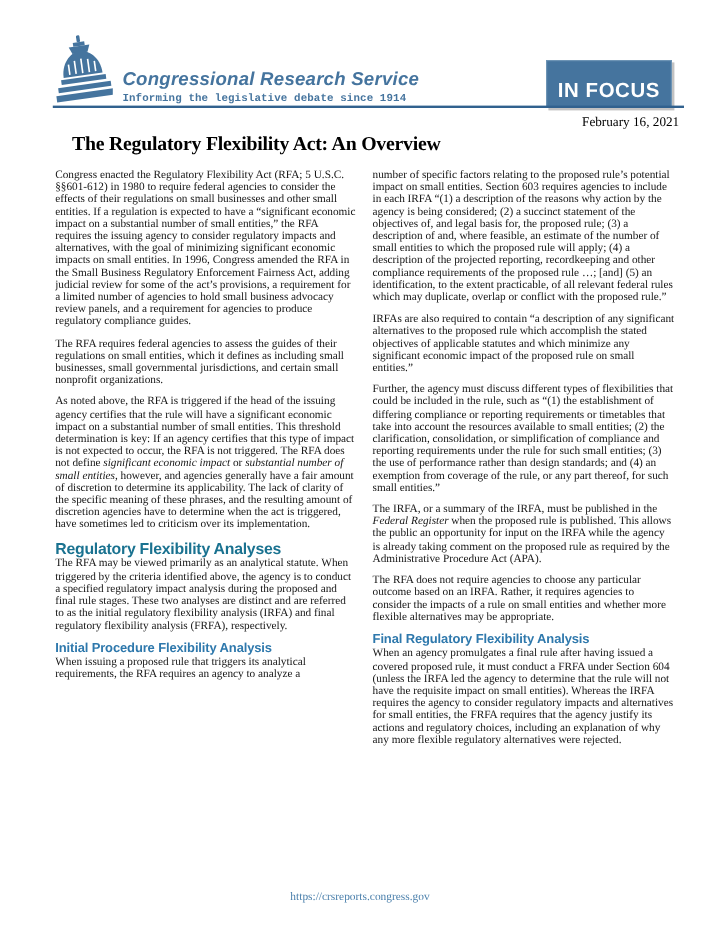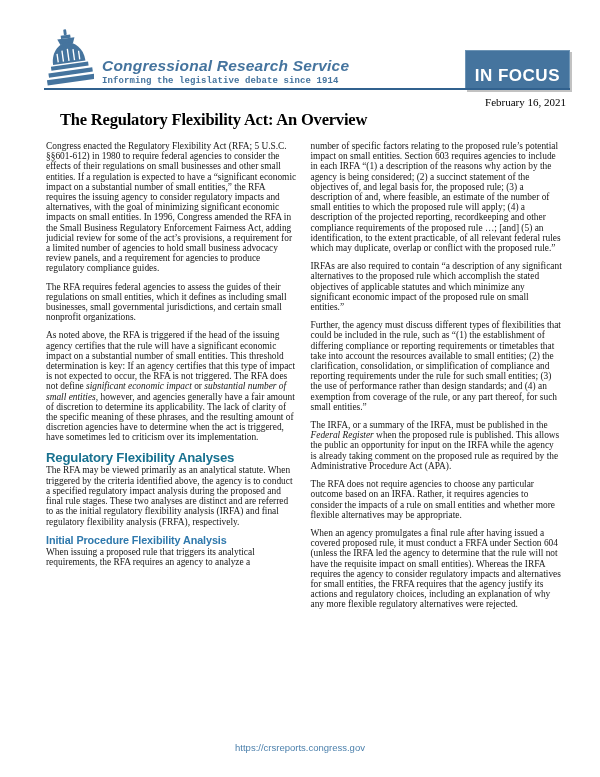--- a/index.html
+++ b/index.html
@@ -2,21 +2,21 @@
 <html><head>
 <meta charset="utf-8">
 <style>
   html,body{margin:0;padding:0;background:#e8e8e8;}
   .page{
     position:relative;width:600px;height:777px;margin:0 auto;background:#ffffff;
     overflow:hidden;font-family:"Liberation Serif",serif;color:#161616;
   }
   
   .header{
-    position:absolute;top:28px;left:44px;right:30px;height:58px;
+    position:absolute;top:28px;left:44px;right:40px;height:58px;
     display:flex;justify-content:space-between;align-items:flex-start;
   }
   .logo-block{display:flex;align-items:flex-end;gap:8px;}
   .logo-text{padding-bottom:4px;}
   .org-name{
     font-family:"Liberation Sans",sans-serif;font-weight:bold;font-style:italic;
     font-size:15.5px;color:#45749E;letter-spacing:.2px;line-height:1.1;
   }
   .tagline{
     font-family:Liberation Mono, monospace;font-weight:bold;
@@ -58,21 +58,21 @@
   }
   .col h3{
     margin:3px 0 1px 0;font-family:"Liberation Sans",sans-serif;
     font-size:10.8px;line-height:11.5px;color:#2E78AC;letter-spacing:-.1px;
   }
   
   .footer{
     position:absolute;bottom:22px;left:0;right:0;text-align:center;
   }
   .footer-link{
-    font-family:Liberation Sans, sans-serif;font-size:9.5px;color:#4C80AC;
+    font-family:Liberation Serif, serif;font-size:9.5px;color:#4C80AC;
     text-decoration:none;
   }
 </style>
 </head>
 <body>
 
 <div class="page">
 
   <div class="header">
     <div class="logo-block">
@@ -118,20 +118,21 @@
         <p>The RFA may be viewed primarily as an analytical statute. When triggered by the criteria identified above, the agency is to conduct a specified regulatory impact analysis during the proposed and final rule stages. These two analyses are distinct and are referred to as the initial regulatory flexibility analysis (IRFA) and final regulatory flexibility analysis (FRFA), respectively.</p>
         <h3>Initial Procedure Flexibility Analysis</h3>
         <p>When issuing a proposed rule that triggers its analytical requirements, the RFA requires an agency to analyze a</p>
       </div>
     <div class="col">
         <p>number of specific factors relating to the proposed rule’s potential impact on small entities. Section 603 requires agencies to include in each IRFA “(1) a description of the reasons why action by the agency is being considered; (2) a succinct statement of the objectives of, and legal basis for, the proposed rule; (3) a description of and, where feasible, an estimate of the number of small entities to which the proposed rule will apply; (4) a description of the projected reporting, recordkeeping and other compliance requirements of the proposed rule …; [and] (5) an identification, to the extent practicable, of all relevant federal rules which may duplicate, overlap or conflict with the proposed rule.”</p>
         <p>IRFAs are also required to contain “a description of any significant alternatives to the proposed rule which accomplish the stated objectives of applicable statutes and which minimize any significant economic impact of the proposed rule on small entities.”</p>
         <p>Further, the agency must discuss different types of flexibilities that could be included in the rule, such as “(1) the establishment of differing compliance or reporting requirements or timetables that take into account the resources available to small entities; (2) the clarification, consolidation, or simplification of compliance and reporting requirements under the rule for such small entities; (3) the use of performance rather than design standards; and (4) an exemption from coverage of the rule, or any part thereof, for such small entities.”</p>
         <p>The IRFA, or a summary of the IRFA, must be published in the <i>Federal Register</i> when the proposed rule is published. This allows the public an opportunity for input on the IRFA while the agency is already taking comment on the proposed rule as required by the Administrative Procedure Act (APA).</p>
         <p>The RFA does not require agencies to choose any particular outcome based on an IRFA. Rather, it requires agencies to consider the impacts of a rule on small entities and whether more flexible alternatives may be appropriate.</p>
+        <h3>Final Regulatory Flexibility Analysis</h3>
         <p>When an agency promulgates a final rule after having issued a covered proposed rule, it must conduct a FRFA under Section 604 (unless the IRFA led the agency to determine that the rule will not have the requisite impact on small entities). Whereas the IRFA requires the agency to consider regulatory impacts and alternatives for small entities, the FRFA requires that the agency justify its actions and regulatory choices, including an explanation of why any more flexible regulatory alternatives were rejected.</p>
       </div>
   </div>
 
   <div class="footer">
     <a class="footer-link" href="#">https://crsreports.congress.gov</a>
   </div>
 
 </div>
 

